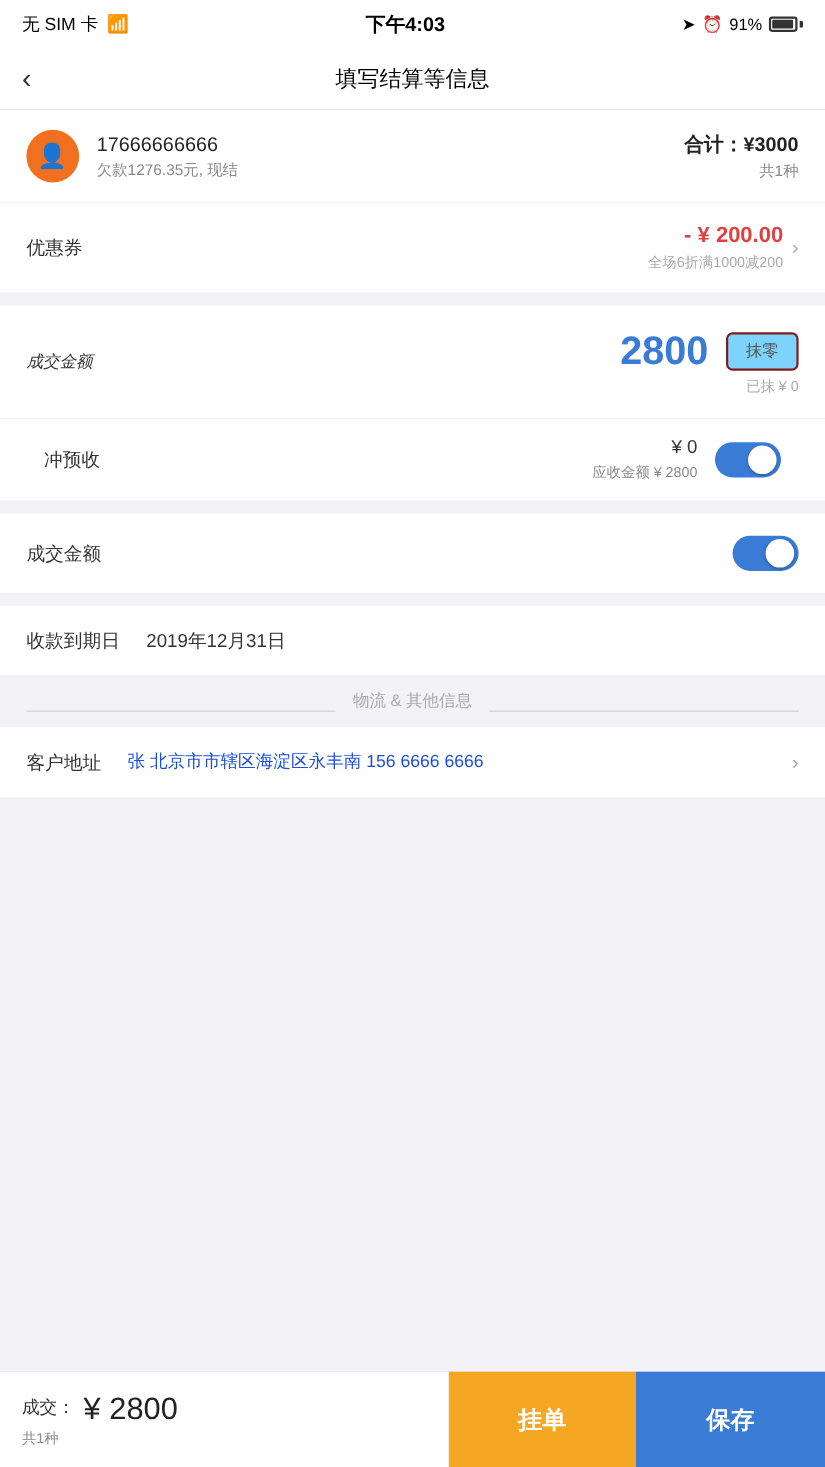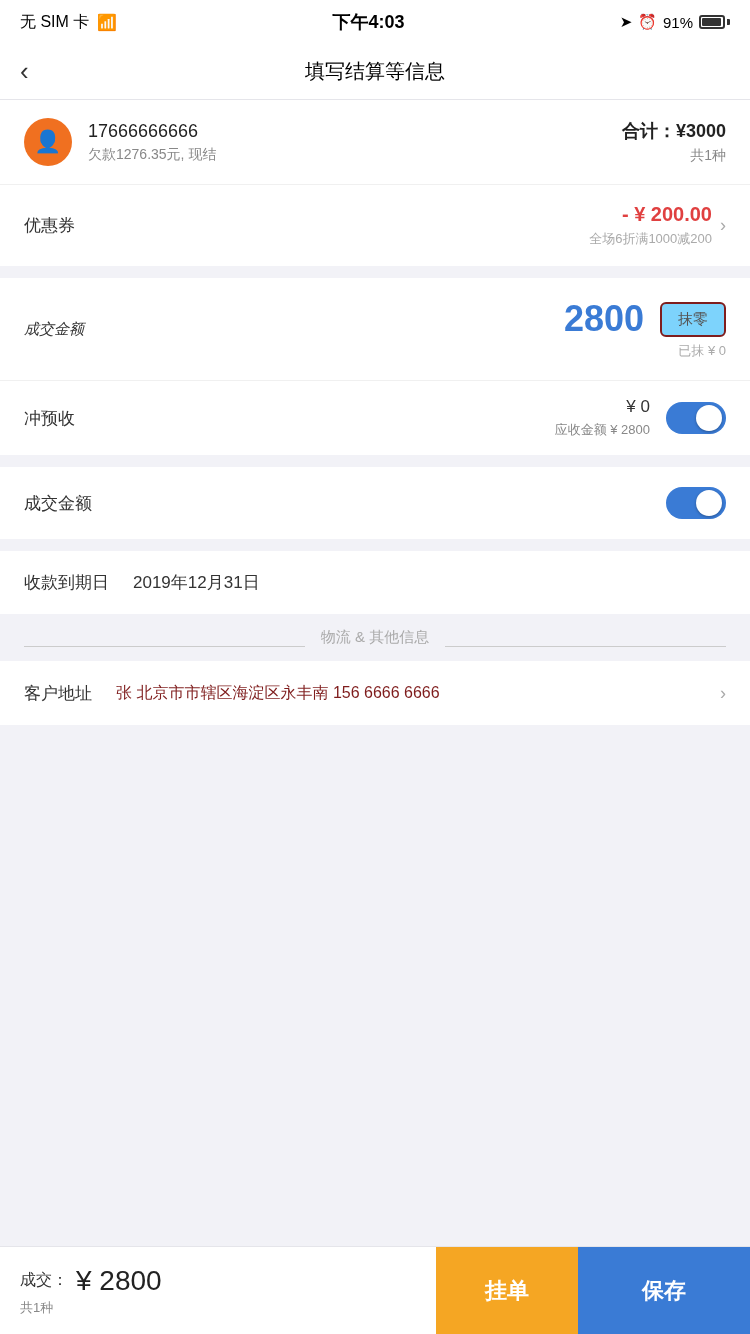--- a/index.html
+++ b/index.html
@@ -142,21 +142,21 @@
       cursor: pointer;
     }
     .deal-sub { font-size: 13px; color: #aaa; text-align: right; margin-top: 2px; }
 
     
     .prepay-row {
       background: #fff;
       display: flex;
       align-items: center;
       justify-content: space-between;
-      padding: 16px 24px;
+      padding: 16px 40px;
     }
     .prepay-label { font-size: 17px; color: #333; }
     .prepay-right { display: flex; align-items: center; gap: 16px; }
     .prepay-info { text-align: right; }
     .prepay-amount { font-size: 17px; color: #333; font-weight: 500; }
     .prepay-receivable { font-size: 13px; color: #888; margin-top: 4px; }
 
     
     .toggle {
       width: 60px; height: 32px; border-radius: 16px;
@@ -210,21 +210,21 @@
 
     
     .address-row {
       background: #fff;
       display: flex;
       align-items: center;
       padding: 20px 24px;
       justify-content: space-between;
     }
     .address-label { font-size: 17px; color: #333; flex-shrink: 0; margin-right: 24px; }
-    .address-value { font-size: 16px; color: #7f1d1d; flex: 1; line-height: 1.5; }
+    .address-value { font-size: 16px; color: #1d4ed8; flex: 1; line-height: 1.5; }
 
     
     .bottom-bar {
       position: fixed;
       bottom: 0; left: 0;
       width: 750px;
       height: 88px;
       background: #fff;
       display: flex;
       align-items: center;
@@ -234,21 +234,21 @@
       flex: 1;
       padding: 0 20px;
     }
     .bottom-deal-row {
       display: flex; align-items: center; gap: 8px;
     }
     .bottom-deal-label { font-size: 16px; color: #333; }
     .bottom-deal-amount { font-size: 28px; font-weight: 400; color: #222; }
     .bottom-deal-count { font-size: 13px; color: #888; margin-top: 2px; }
     .btn-pending {
-      width: 142px; height: 88px;
+      width: 170px; height: 88px;
       background: #f5a623;
       border: none;
       font-size: 22px;
       color: #fff;
       font-weight: 600;
       cursor: pointer;
       display: flex; align-items: center; justify-content: center;
     }
     .btn-save {
       width: 172px; height: 88px;

